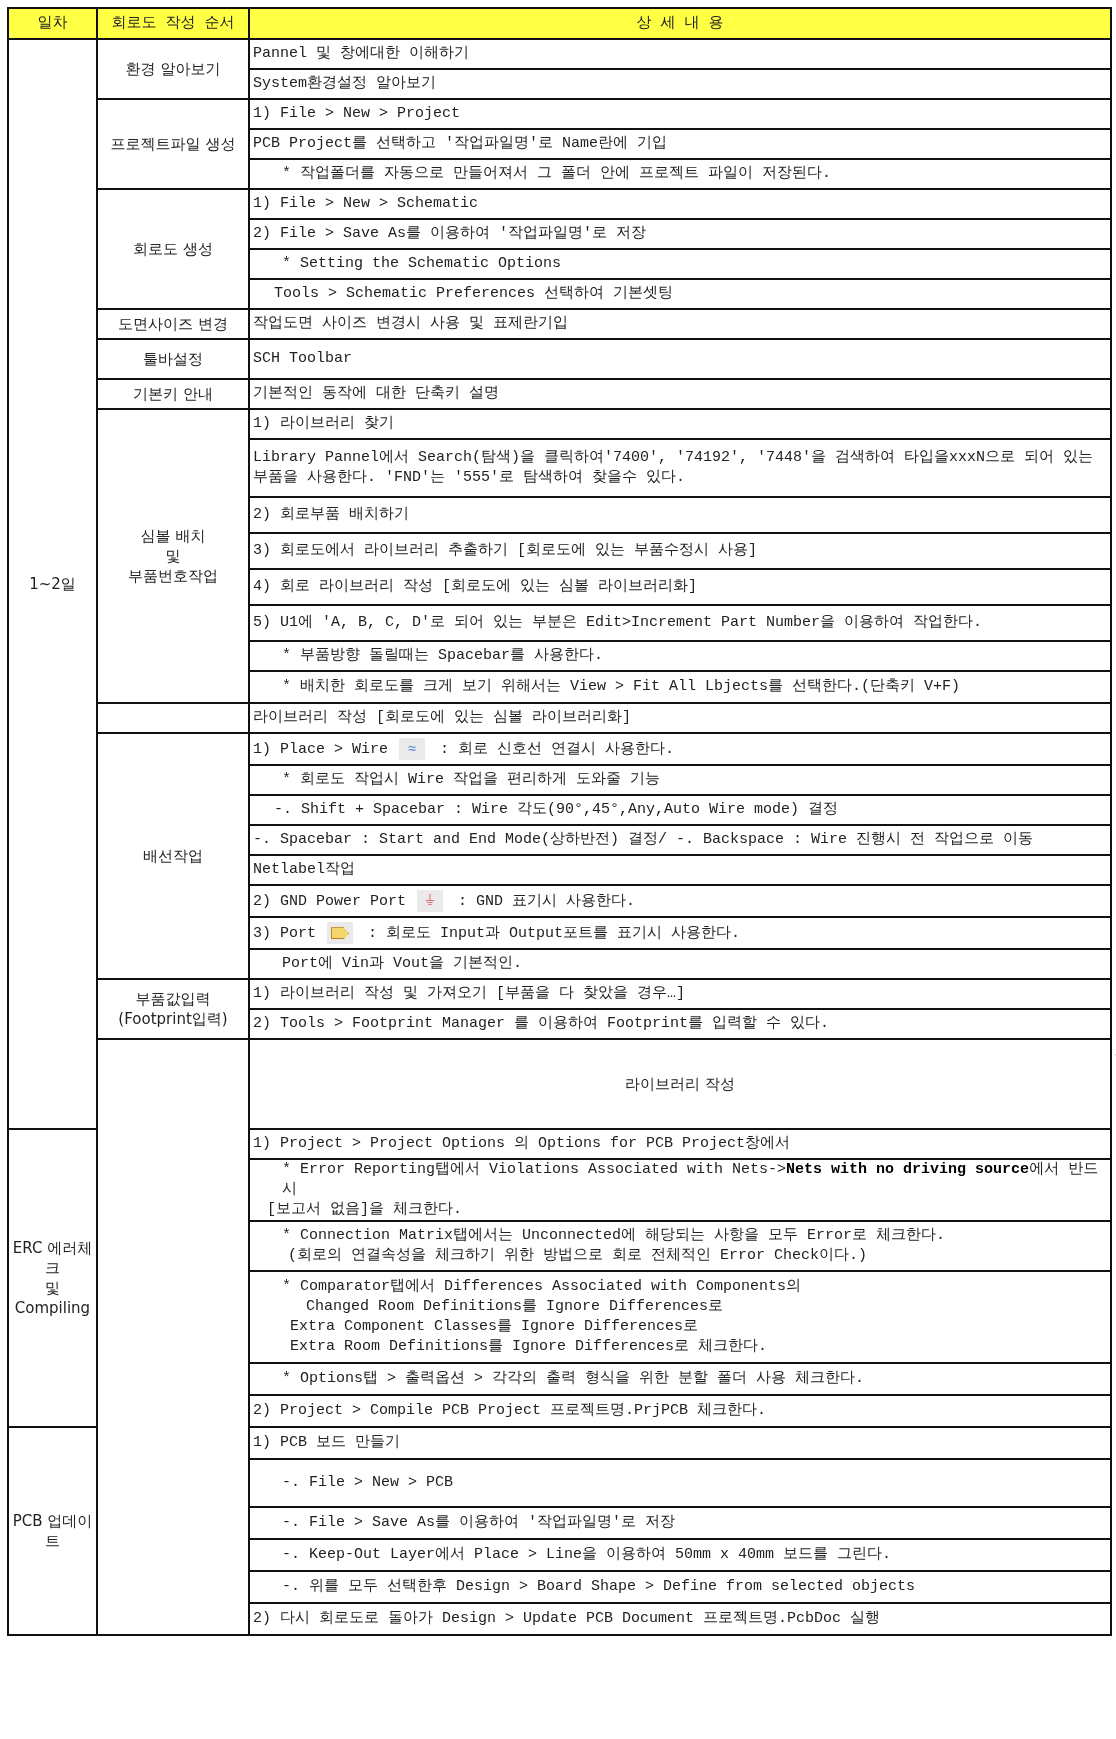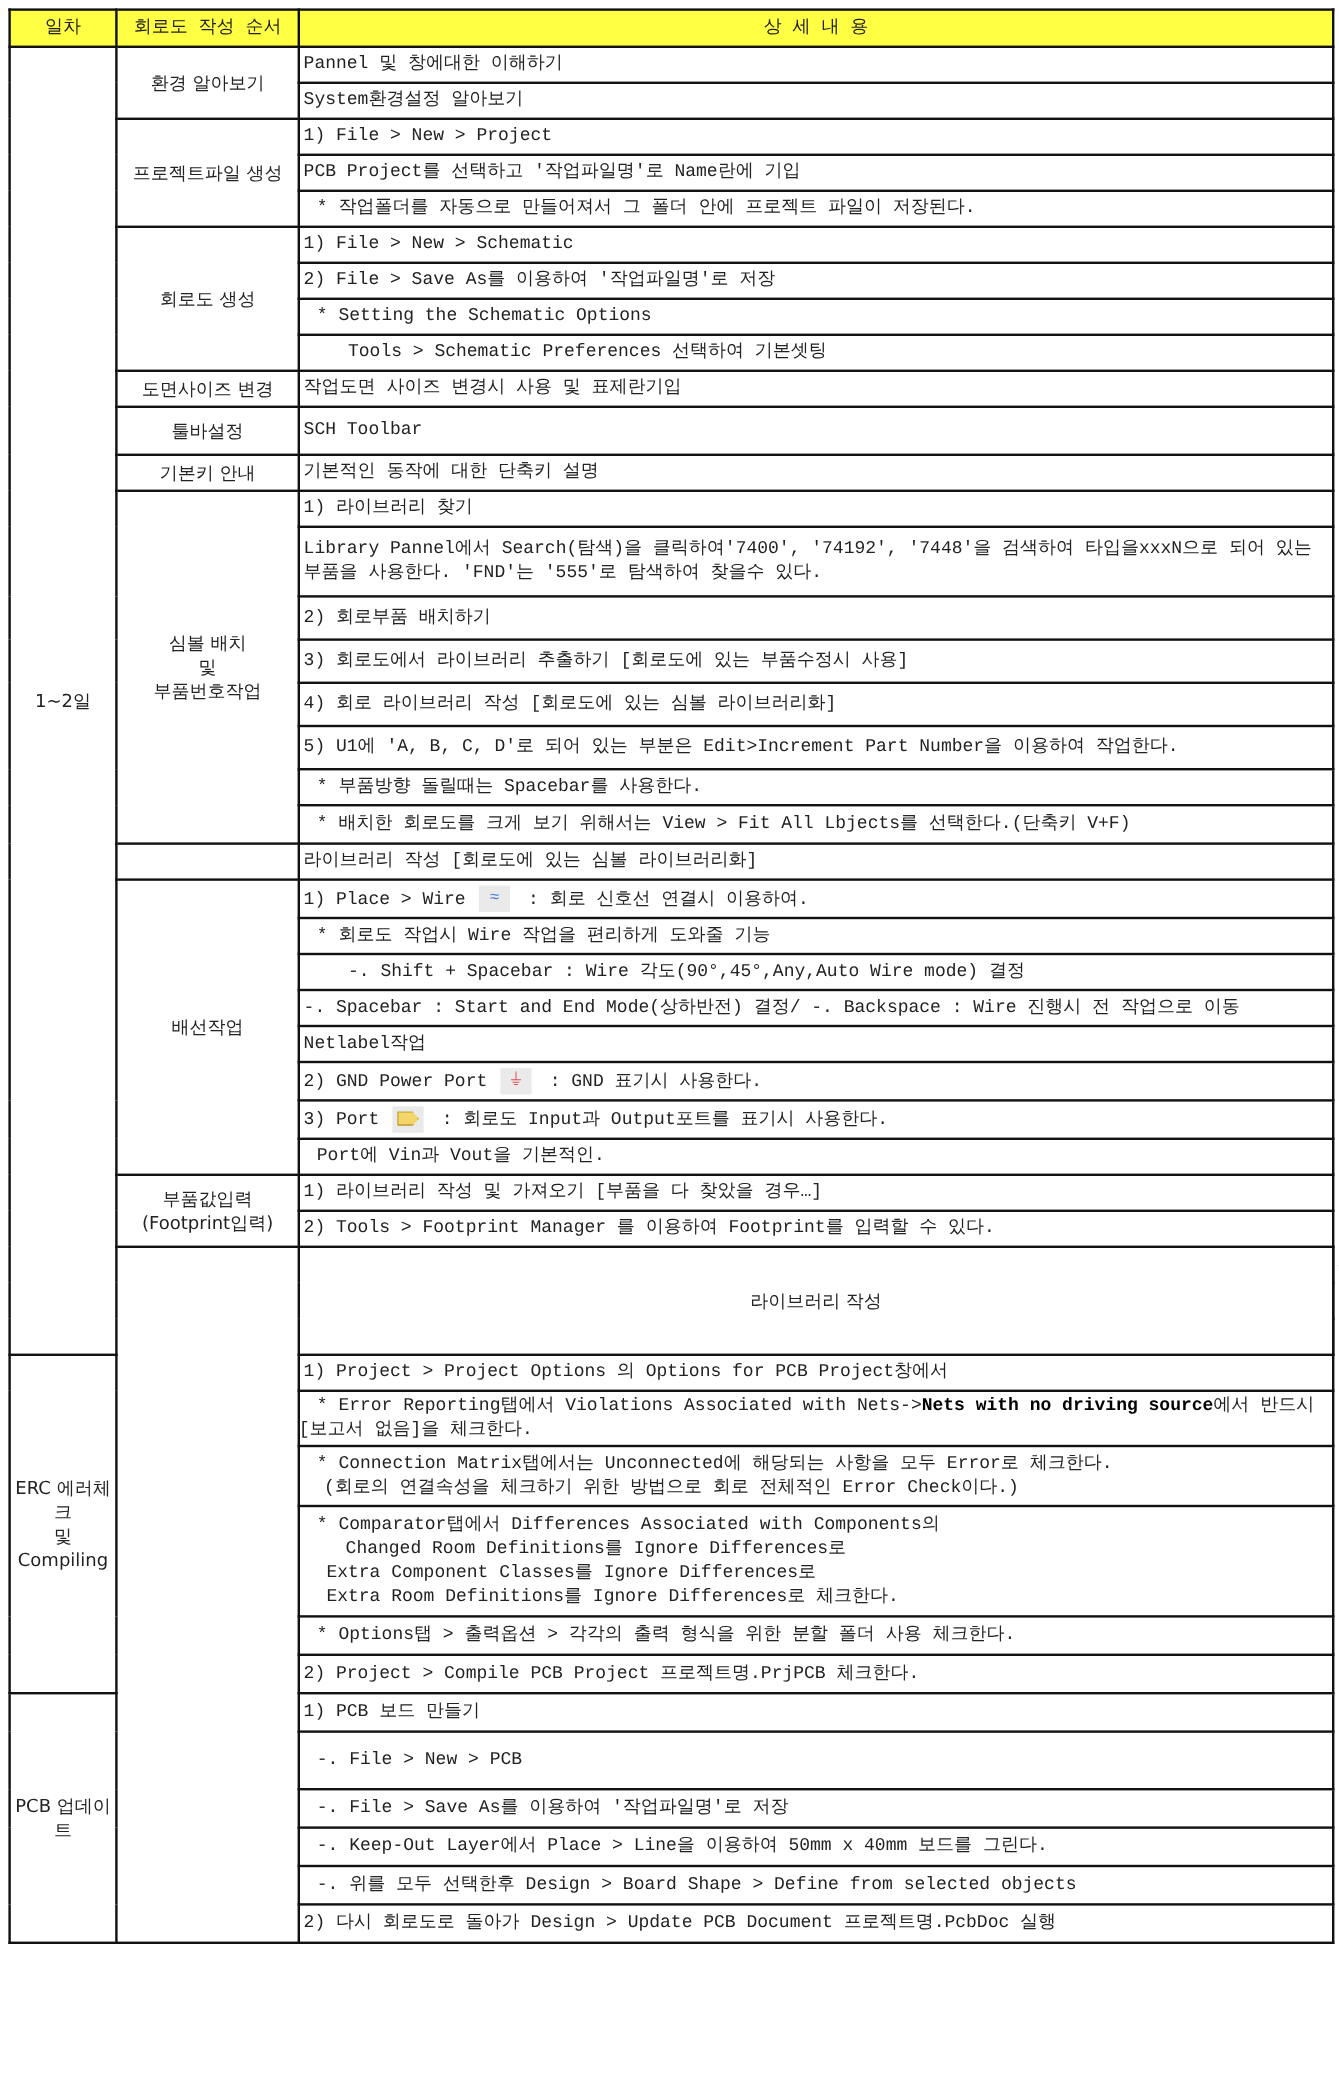--- a/index.html
+++ b/index.html
@@ -5,22 +5,22 @@
   html, body { margin: 0; padding: 0; background: #ffffff; }
   body { width: 1116px; height: 1739px; position: relative; overflow: hidden;
          font-family: "DejaVu Sans", "Liberation Sans", sans-serif; color: #222; }
   .sheet { position: absolute; left: 7px; top: 7px; width: 1103px; }
   table { border-collapse: collapse; width: 1103px; table-layout: fixed; }
   td, th { border: 2px solid #111; padding: 0 3px; font-size: 15px; line-height: 20px; vertical-align: middle; }
   th { background: #ffff44; font-weight: normal; height: 29px; text-align: center; font-size: 15px; font-family: Liberation Mono, monospace; }
   td.day, td.step { text-align: center; }
   td.detail { text-align: left; white-space: nowrap; font-family: Liberation Mono, monospace; }
   td.detail.wrap { white-space: normal; }
-  .indent1 { padding-left: 14px; }
-  .indent2 { padding-left: 40px; }
+  .indent1 { padding-left: 32px; }
+  .indent2 { padding-left: 24px; }
   .icon { display: inline-block; width: 26px; height: 22px; background: #eaeaea; vertical-align: middle;
           text-align: center; line-height: 22px; margin: 0 6px 0 2px; font-size: 14px; }
   .wire-icon { color: #4a78d6; }
   .gnd-icon { color: #e05050; }
   .port-icon { color: #a07a10; }
   .port-shape { display:inline-block; width:16px; height:10px; background:#f3d56a; border:1px solid #b08a20;
                 clip-path: polygon(0 0, 70% 0, 100% 50%, 70% 100%, 0 100%); vertical-align: middle; }
   b.hl { color: #000; font-weight: bold; }
 </style>
 </head>
@@ -120,21 +120,21 @@
   <tr style="height:30px">
     <td class="step"></td>
     <td class="detail">라이브러리 작성 [회로도에 있는 심볼 라이브러리화]</td>
   </tr>
 
   <tr style="height:32px">
     <td class="step" rowspan="8">배선작업</td>
     <td class="detail">
       <span>1) Place &gt; Wire</span>
       <span class="icon wire-icon">≈</span>
-      <span>: 회로 신호선 연결시 이용하여.</span>
+      <span>: 회로 신호선 연결시 사용한다.</span>
     </td>
   </tr>
   <tr style="height:30px">
     <td class="detail indent1">* 회로도 작업시 Wire 작업을 편리하게 도와줄 기능</td>
   </tr>
   <tr style="height:30px">
     <td class="detail indent2">-. Shift + Spacebar : Wire 각도(90°,45°,Any,Auto Wire mode) 결정</td>
   </tr>
   <tr style="height:30px">
     <td class="detail">-. Spacebar : Start and End Mode(상하반전) 결정/ -. Backspace : Wire 진행시 전 작업으로 이동</td>

